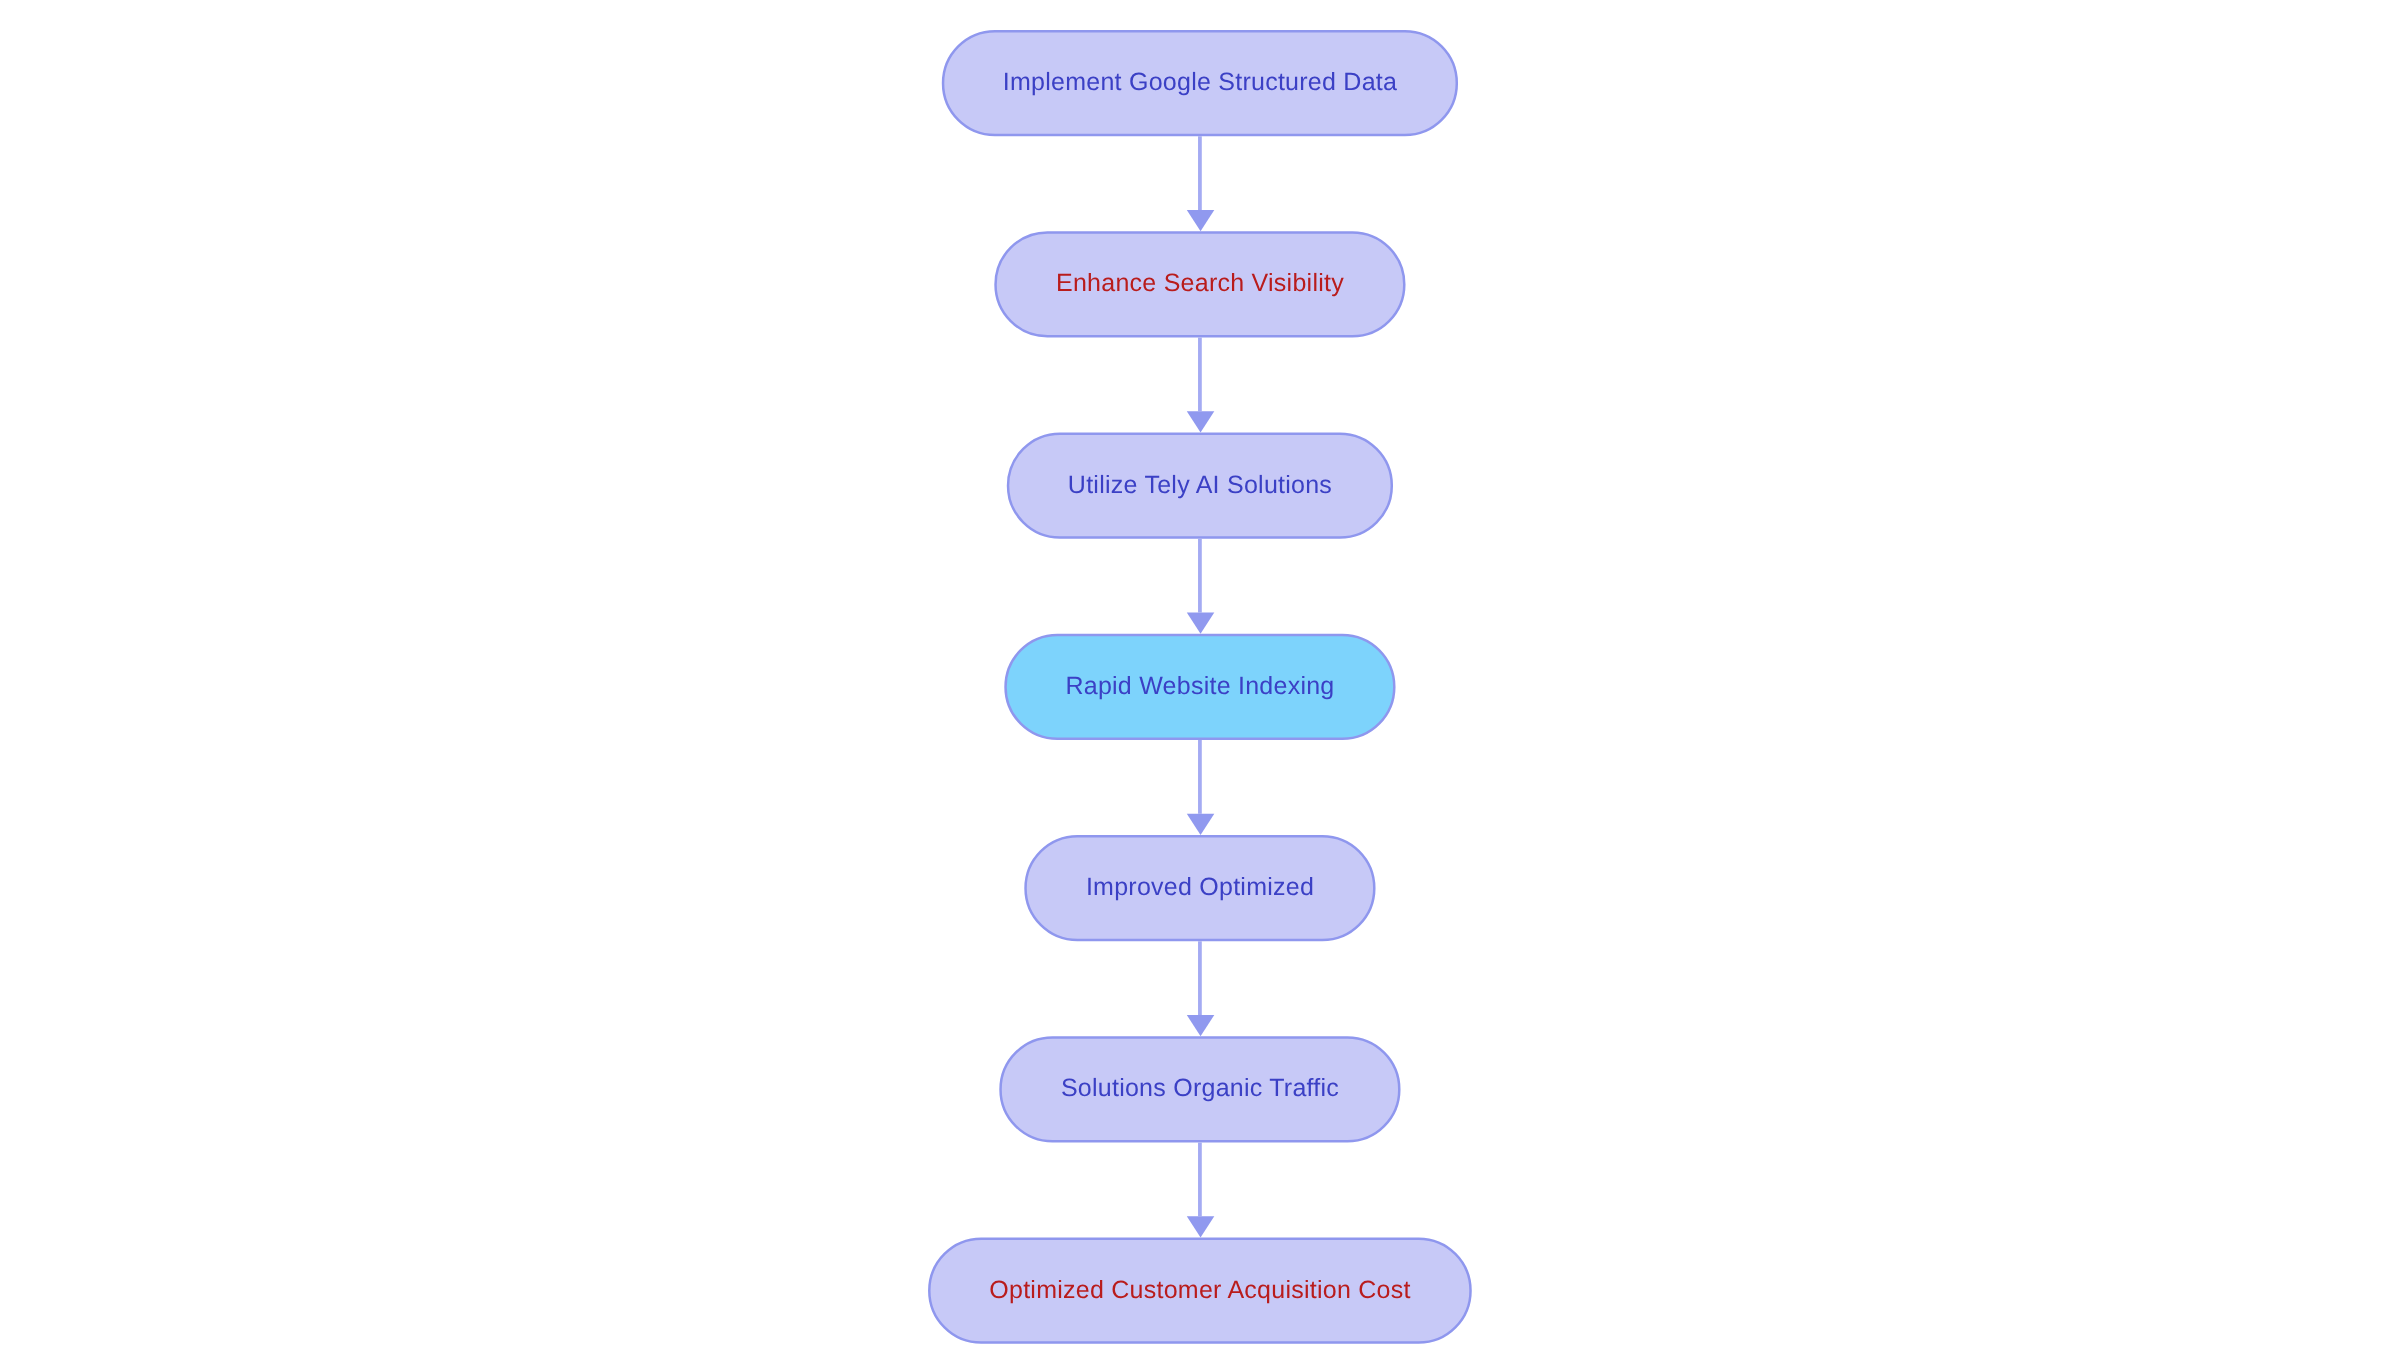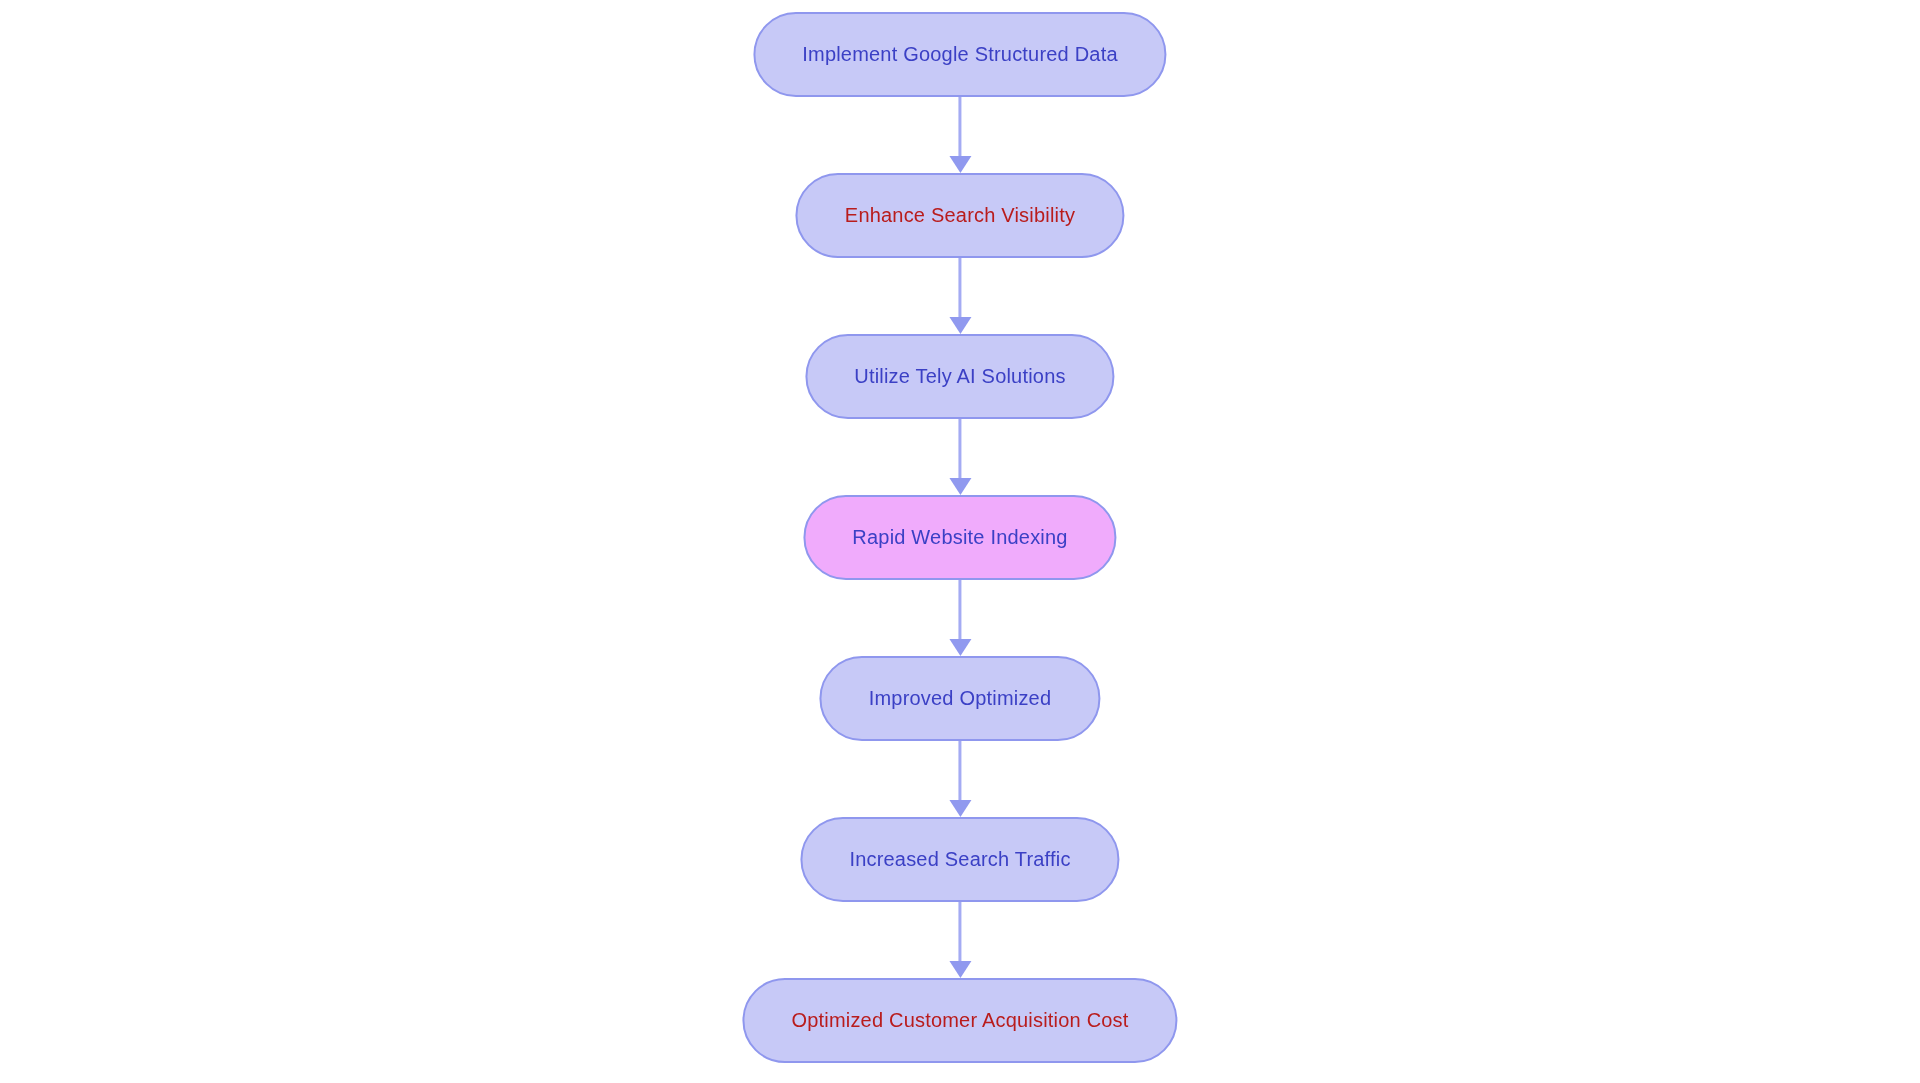--- a/index.html
+++ b/index.html
@@ -11,21 +11,21 @@
   .canvas {
     position: relative;
     width: 1920px;
     height: 1083px;
     background: #ffffff;
     overflow: hidden;
   }
   .flow-column {
     position: absolute;
     left: 50%;
-    top: 0;
+    top: 12px;
     transform: translateX(-50%);
     padding-top: 12px;
     display: flex;
     flex-direction: column;
     align-items: center;
   }
   .node {
     height: 85px;
     box-sizing: border-box;
     display: flex;
@@ -83,35 +83,35 @@
       <div class="arrow-head" style="border-top-color: rgb(144, 153, 239);"></div>
     </div>
 
     <div class="node" style="background-color: rgb(199, 201, 247); border-color: rgb(143, 151, 238); color: rgb(59, 64, 197); text-align: right;">Utilize Tely AI Solutions</div>
 
     <div class="arrow">
       <div class="arrow-line" style="background-color: rgb(164, 171, 243);"></div>
       <div class="arrow-head" style="border-top-color: rgb(144, 153, 239);"></div>
     </div>
 
-    <div class="node" style="background-color: #f0abfc; border-color: rgb(143, 151, 238); color: rgb(59, 64, 197);">Rapid Website Indexing</div>
+    <div class="node" style="background-color: #7dd3fc; border-color: rgb(143, 151, 238); color: rgb(59, 64, 197);">Rapid Website Indexing</div>
 
     <div class="arrow">
       <div class="arrow-line" style="background-color: rgb(164, 171, 243);"></div>
       <div class="arrow-head" style="border-top-color: rgb(144, 153, 239);"></div>
     </div>
 
     <div class="node" style="background-color: rgb(199, 201, 247); border-color: rgb(143, 151, 238); color: rgb(59, 64, 197);">Improved Optimized</div>
 
     <div class="arrow">
       <div class="arrow-line" style="background-color: rgb(164, 171, 243);"></div>
       <div class="arrow-head" style="border-top-color: rgb(144, 153, 239);"></div>
     </div>
 
-    <div class="node" style="background-color: rgb(199, 201, 247); border-color: rgb(143, 151, 238); color: rgb(59, 64, 197);">Increased Search Traffic</div>
+    <div class="node" style="background-color: rgb(199, 201, 247); border-color: rgb(143, 151, 238); color: rgb(59, 64, 197);">Solutions Organic Traffic</div>
 
     <div class="arrow">
       <div class="arrow-line" style="background-color: rgb(164, 171, 243);"></div>
       <div class="arrow-head" style="border-top-color: rgb(144, 153, 239);"></div>
     </div>
 
     <div class="node" style="background-color: rgb(199, 201, 247); border-color: rgb(143, 151, 238); color: #b91c1c;">Optimized Customer Acquisition Cost</div>
 
   </div>
 </div>

